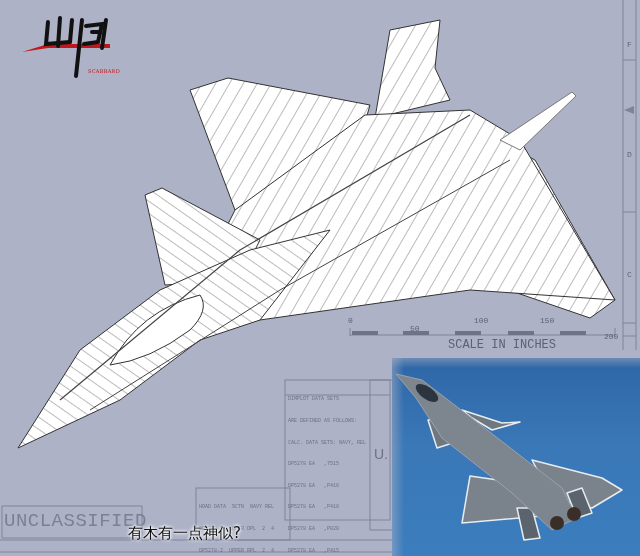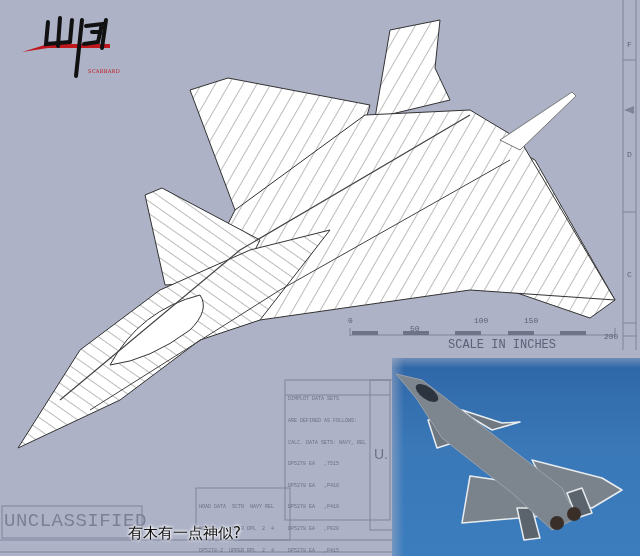--- a/index.html
+++ b/index.html
@@ -87,21 +87,21 @@
       <path d="M60,400 L240,250 L470,115" fill="none" stroke="#444" stroke-width="1.2"></path>
       <path d="M90,410 L280,290 L510,160" fill="none" stroke="#444" stroke-width="1"></path>
 
       <polygon points="500,140 572,92 576,96 520,150" fill="#fff" stroke="#777"></polygon>
     </g>
   </svg>
 
   <span class="abs scale-lbl" style="left:348px;top:316px">0</span>
   <span class="abs scale-lbl" style="left:410px;top:324px">50</span>
   <span class="abs scale-lbl" style="left:474px;top:316px">100</span>
-  <span class="abs scale-lbl" style="left:524px;top:316px">150</span>
+  <span class="abs scale-lbl" style="left:540px;top:316px">150</span>
   <span class="abs scale-lbl" style="left:604px;top:332px">200</span>
   <span class="abs scale-lbl" style="left:448px;top:338px;font-size:12px">SCALE IN INCHES</span>
 
   <div class="abs table-text" style="left:288px;top:382px">
     <div>DIMPLOT DATA SETS</div>
     <div>ARE DEFINED AS FOLLOWS:</div>
     <div>CALC. DATA SETS: NAVY, REL</div>
     <div>DP5278 EA   ,7515</div>
     <div>DP5278 EA   ,P410</div>
     <div>DP5278 EA   ,P410</div>

